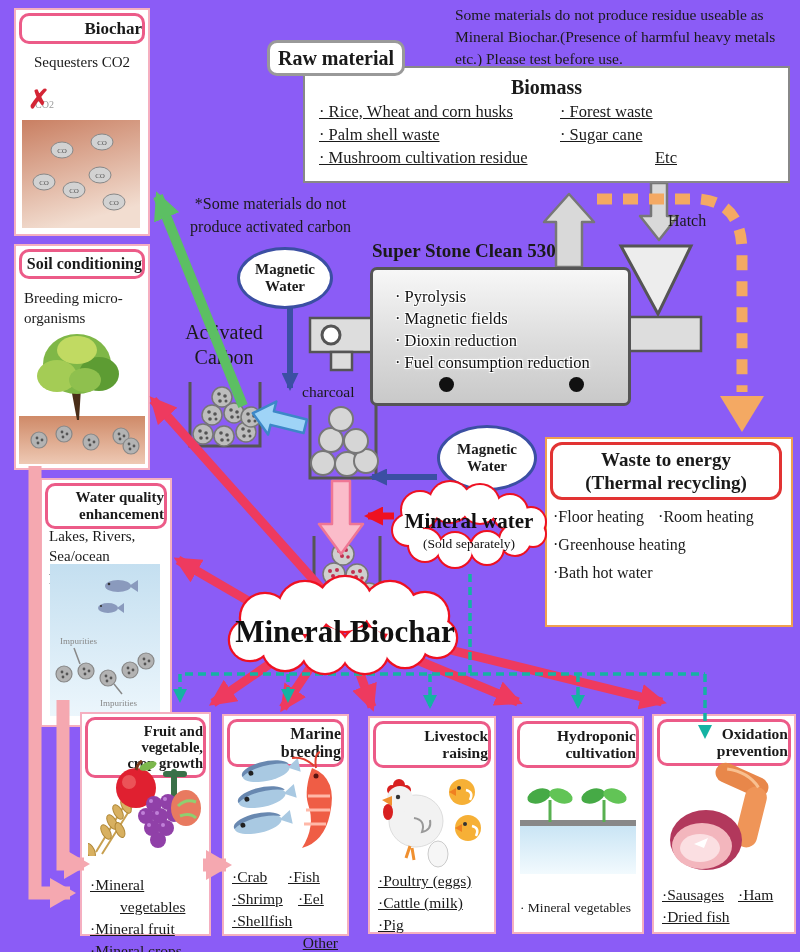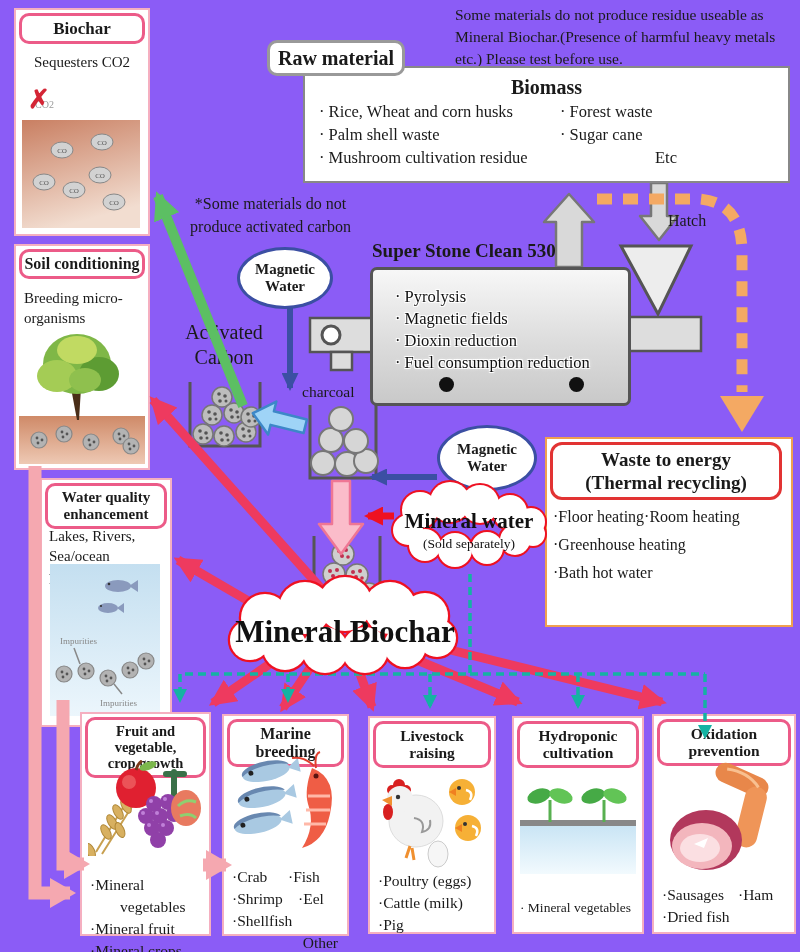--- a/index.html
+++ b/index.html
@@ -3,22 +3,22 @@
 <meta charset="utf-8">
 <style>
   html,body{margin:0;padding:0;background:#fff;}
   #canvas{position:relative;width:800px;height:952px;background:#8b5cf6;overflow:hidden;
           font-family:"Liberation Serif","DejaVu Serif",serif;color:#1a1a1a;}
   .abs{position:absolute;}
   .layer{position:absolute;left:0;top:0;pointer-events:none;}
   
   .pframe{position:absolute;background:#fff;border:2px solid #f5afc0;}
   .pchip{position:absolute;left:3px;right:3px;top:3px;background:#fff;border:3px solid #ec5b88;
-         border-radius:10px;text-align:center;font-weight:bold;line-height:1.12;padding:3px 0;}
-  .items{font-size:15.5px;line-height:22px;}
+         border-radius:10px;text-align:right;font-weight:bold;line-height:1.12;padding:3px 0;}
+  .items{font-size:15.5px;line-height:22px;text-decoration:underline;}
   .note{font-size:15.5px;line-height:22px;}
   .oval{position:absolute;background:#fff;border:3.5px solid #3b4fa3;border-radius:50%;
         display:flex;flex-direction:column;justify-content:center;align-items:center;
         font-weight:bold;font-size:15px;line-height:17px;z-index:4;}
   .machine{position:absolute;left:370px;top:267px;width:255px;height:133px;border:3px solid #555;
            border-radius:7px;background:linear-gradient(180deg,#f7f7f7 0%,#dcdcdc 55%,#c9c9c9 100%);z-index:2;}
   .machine .blt{position:absolute;left:22px;top:16px;font-size:16.5px;line-height:22px;color:#111;
       text-shadow:-1px -1px 0 #fff,1px -1px 0 #fff,-1px 1px 0 #fff,1px 1px 0 #fff,0 0 4px #fff;}
   .dot{position:absolute;width:15px;height:15px;border-radius:50%;background:#111;}
   .wchip{position:absolute;left:3px;right:9px;top:3px;background:#fff;border:3.5px solid #e23333;
@@ -205,21 +205,21 @@
     <span>Magnetic</span>
     <span>Water</span>
   </div>
 
   <div class="abs" style="left:545px;top:437px;width:244px;height:186px;border:2px solid #f0a050;background:#fff;z-index:2">
     <div class="wchip">
       <div>Waste to energy</div>
       <div>(Thermal recycling)</div>
     </div>
     <div class="abs" style="left:6px;top:64px;font-size:16px;line-height:28px">
-      <div class="row" style="">
+      <div class="row" style="gap:14px">
         <span>·Floor heating</span>
         <span>·Room heating</span>
       </div>
       <div>·Greenhouse heating</div>
       <div>·Bath hot water</div>
     </div>
   </div>
 
   <div class="pframe" style="left:40px;top:478px;width:128px;height:245px;z-index:2">
     <div class="pchip" style="font-size:15px">

